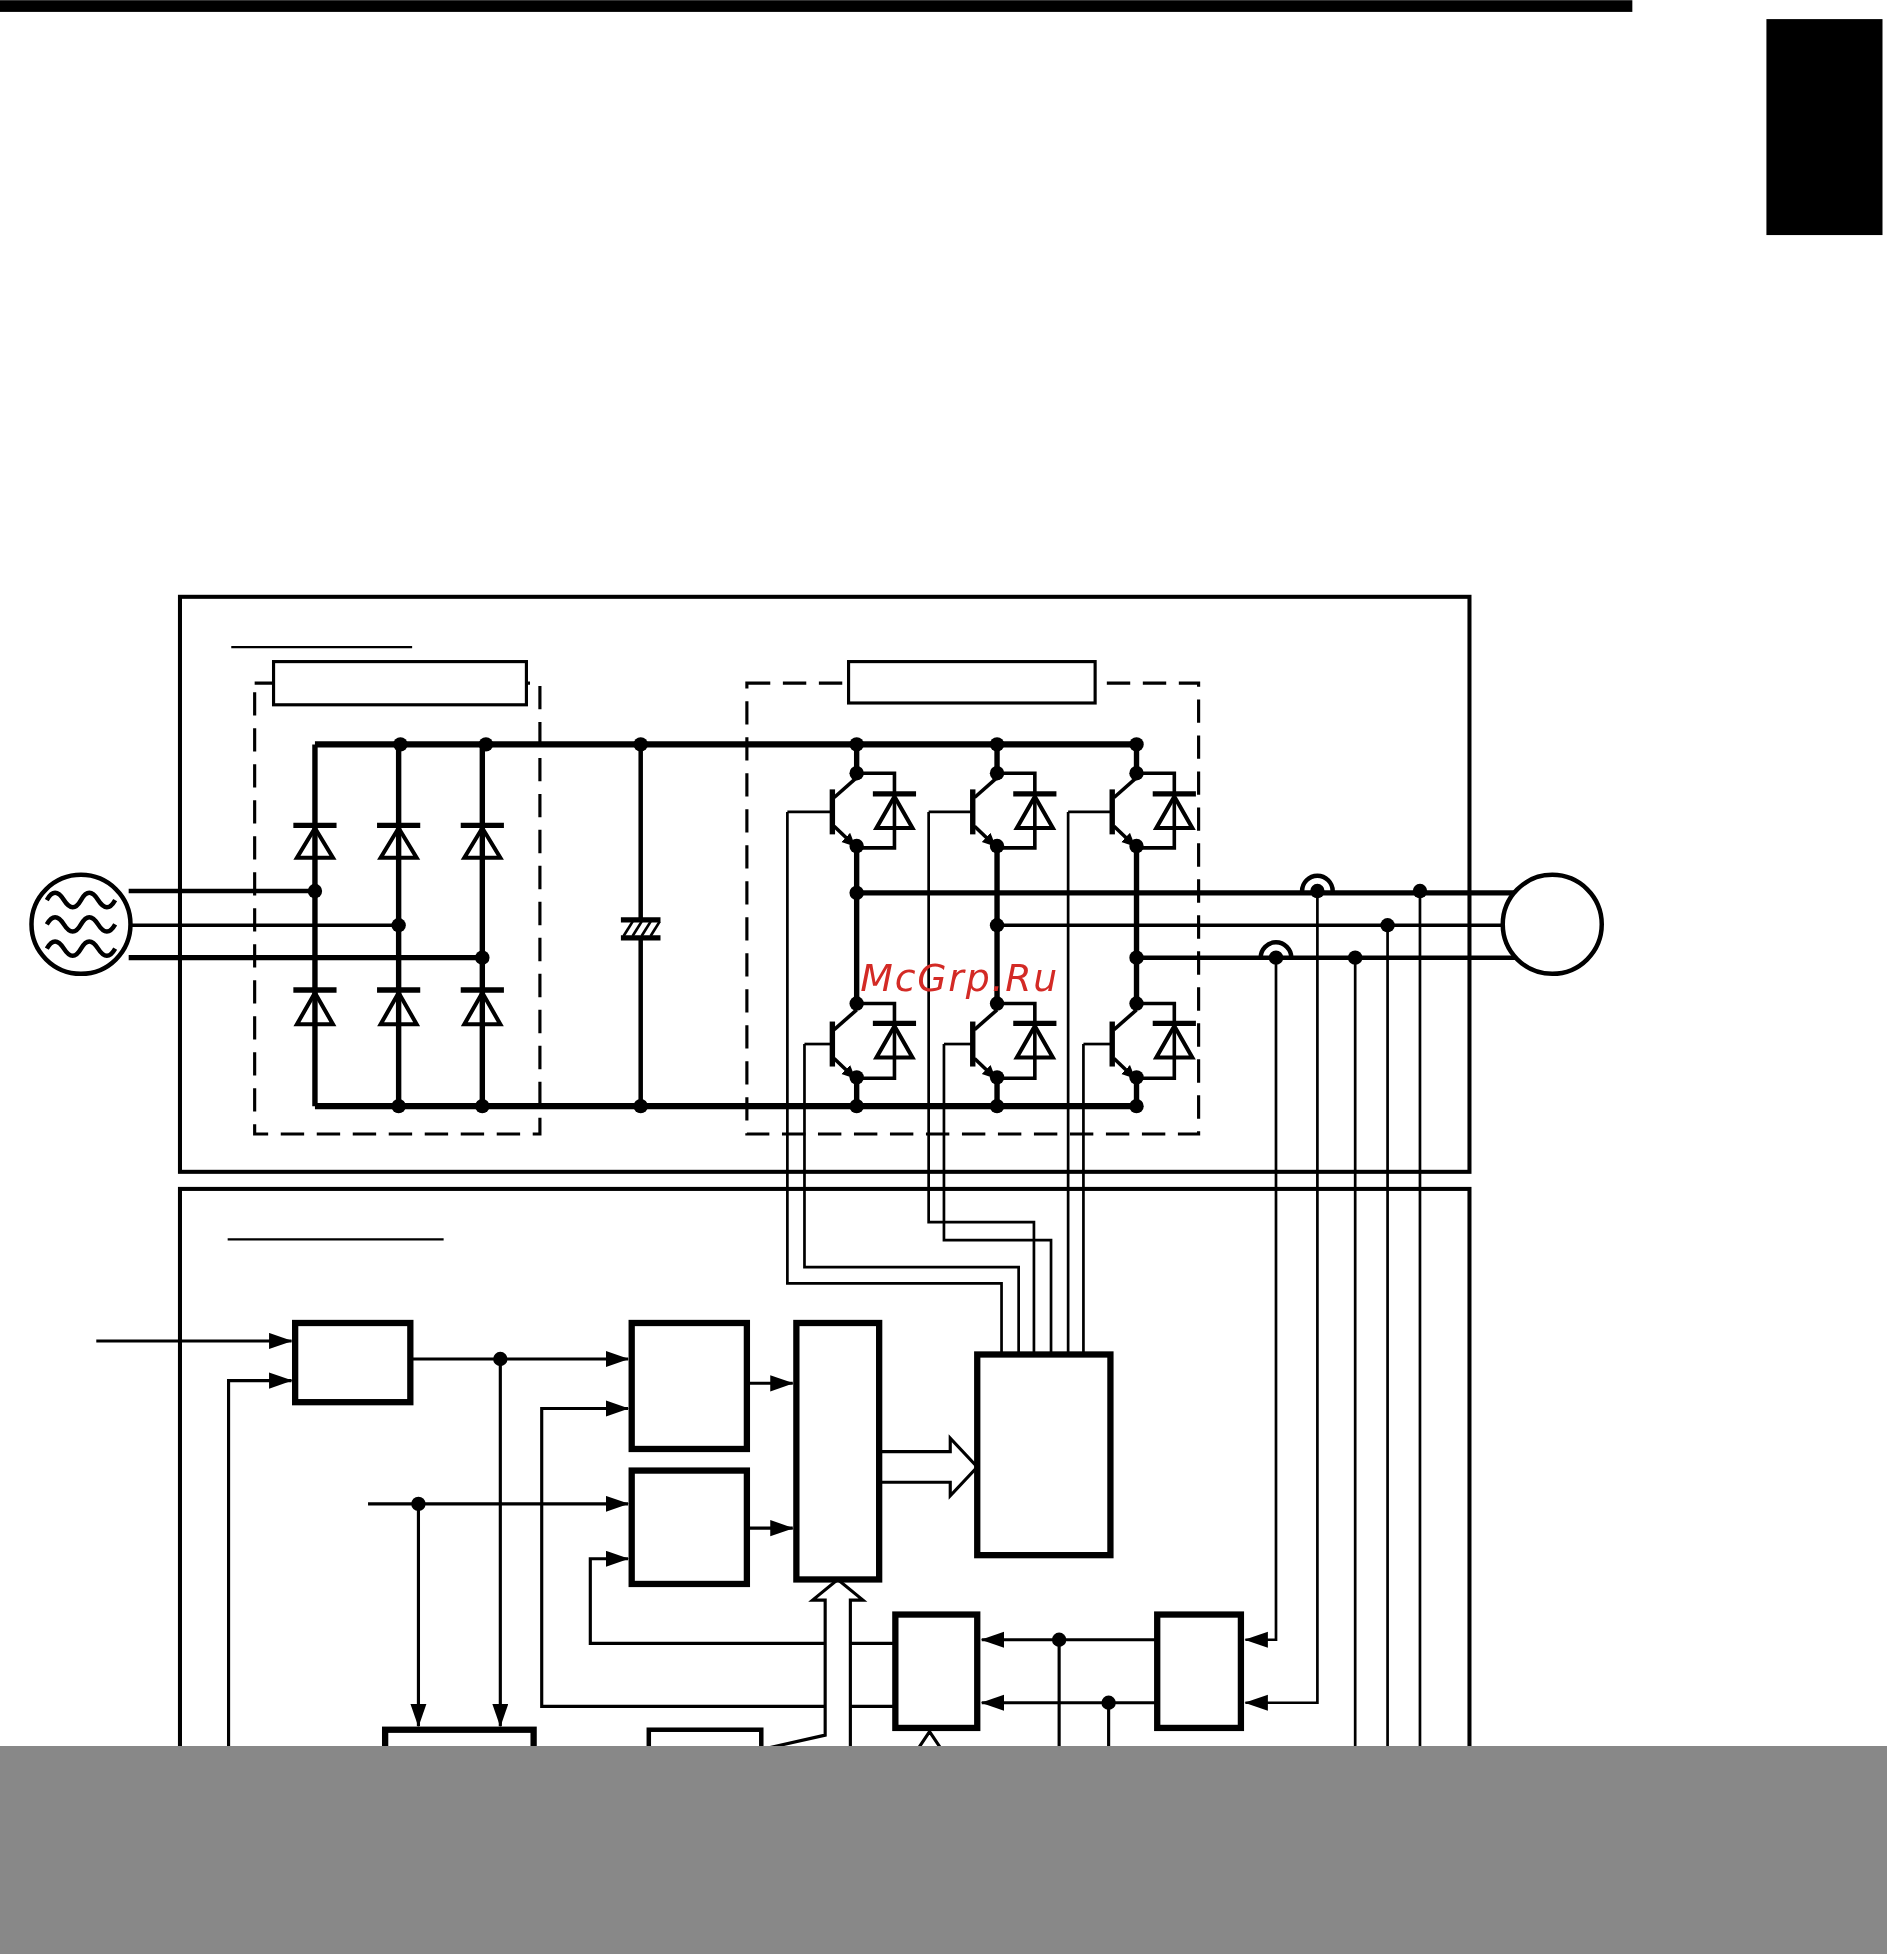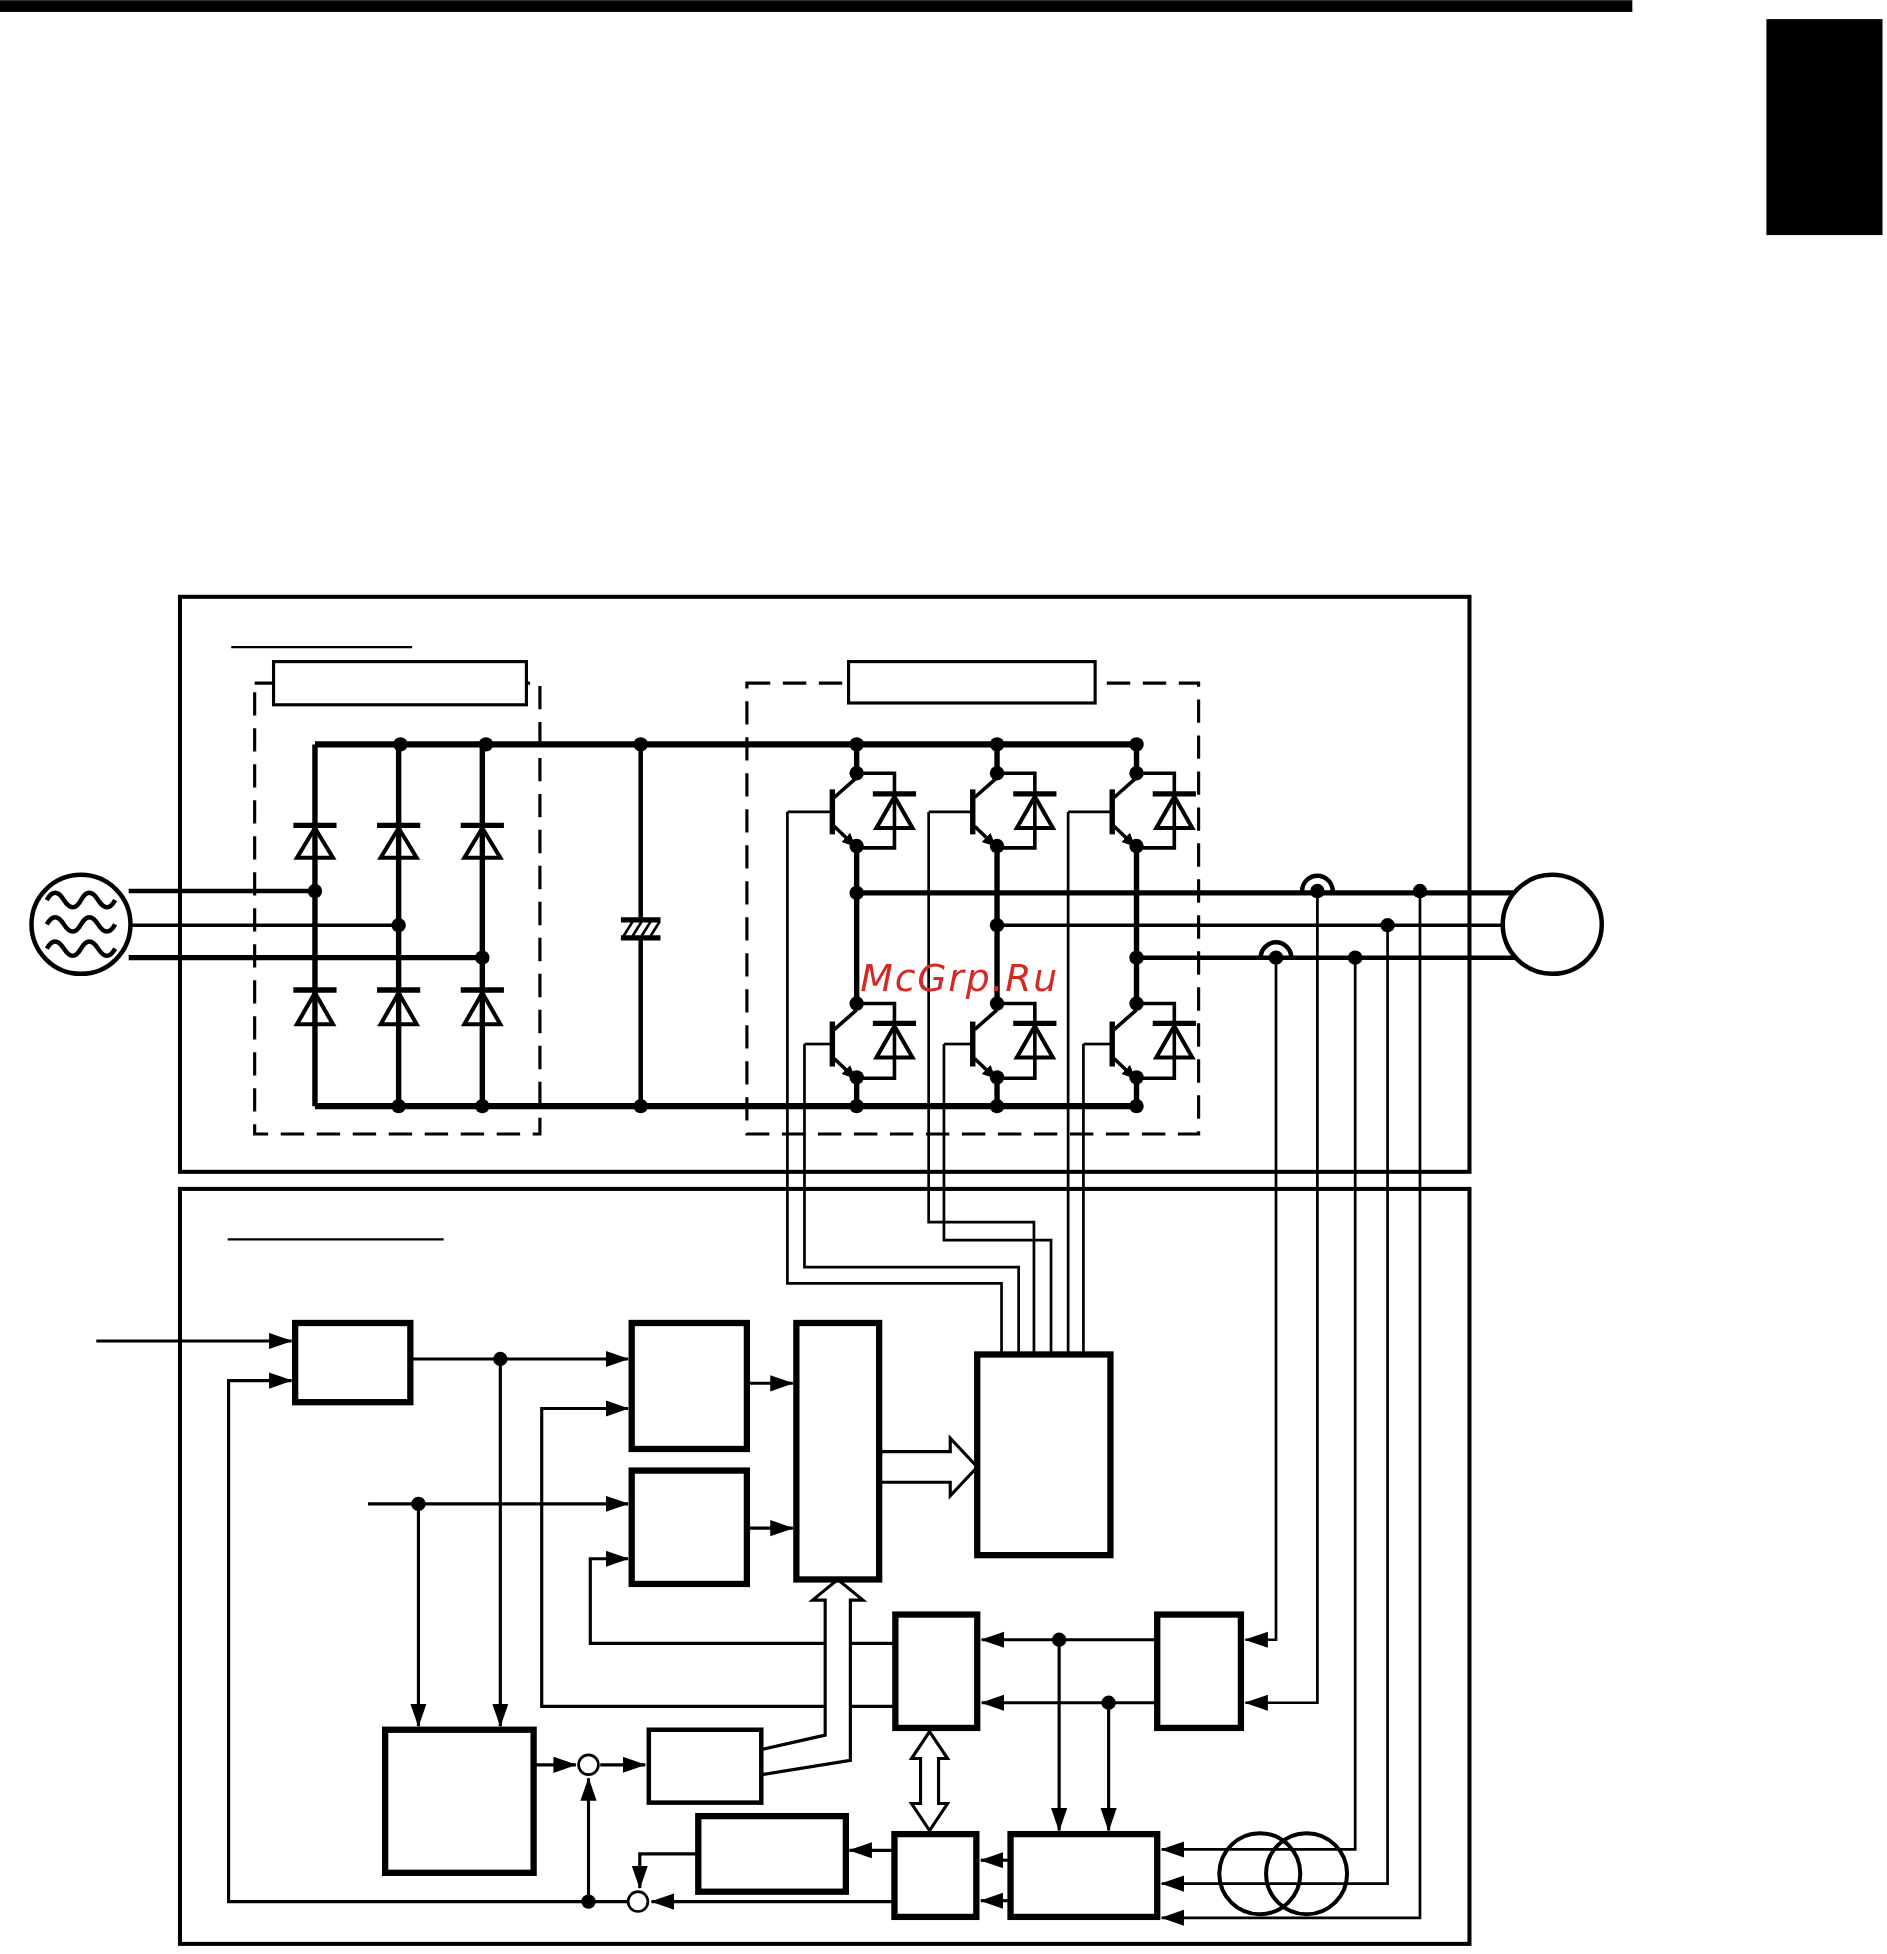--- a/index.html
+++ b/index.html
@@ -1,18 +1,18 @@
 <!DOCTYPE html>
 <html style="font-size:14.4px"><head>
 <meta charset="utf-8">
 <style>
   html,body{margin:0;padding:0;background:#888;}
   .page{
     position:relative;
-    width:1887px;height:1954px;
+    width:1887px;height:1746px;
     background:#ffffff;
     font-family:"DejaVu Sans", sans-serif;
     overflow:hidden;
   }
   svg{display:block}
   .wm{
     font-family:"DejaVu Sans", sans-serif;
     font-style:italic;
     font-size:42px;
     letter-spacing:2px;

